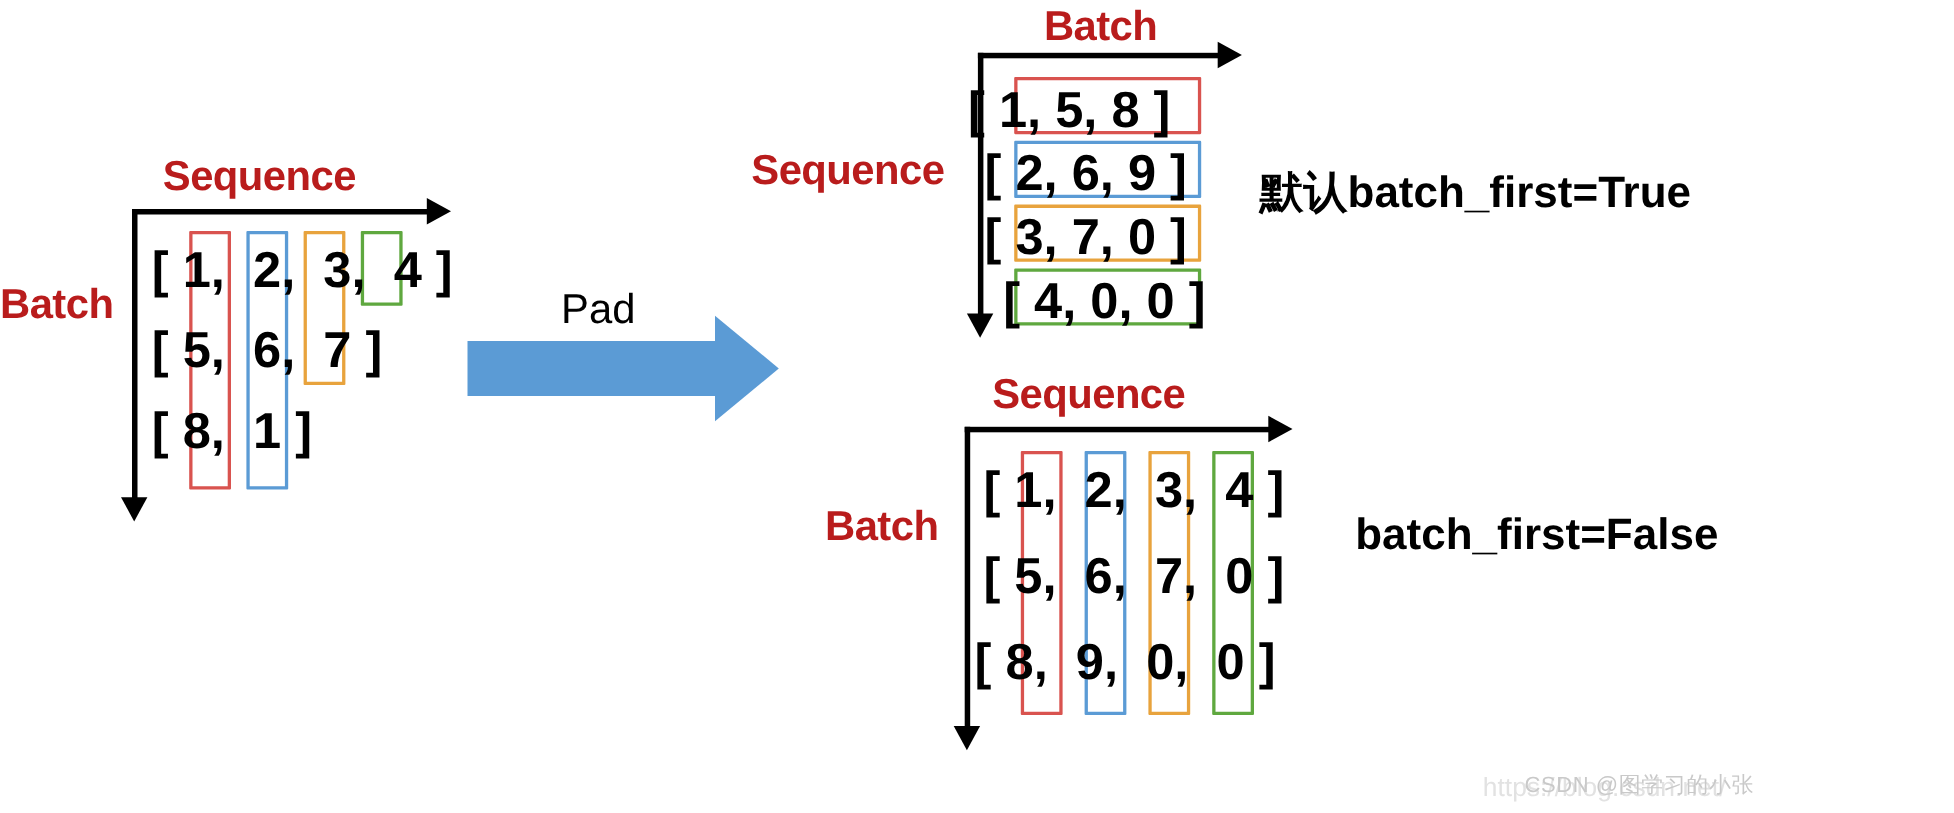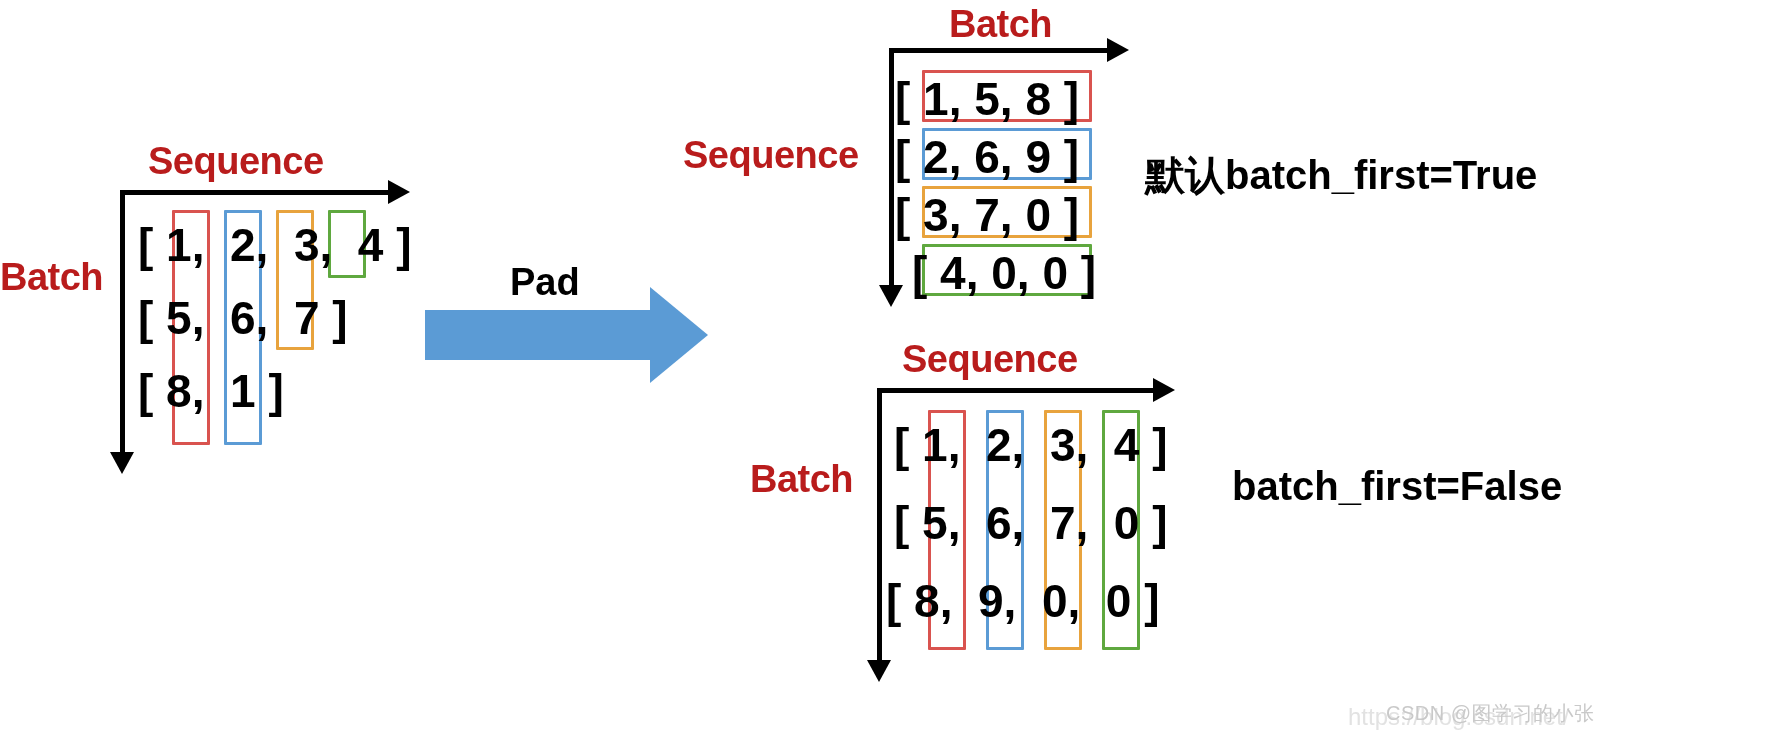--- a/index.html
+++ b/index.html
@@ -74,21 +74,21 @@
   .pad-arrow-shaft {
     background: var(--padblue, #5B9BD5);
   }
   .pad-arrow-head {
     width: 0; height: 0;
     border-top: 48px solid transparent;
     border-bottom: 48px solid transparent;
     border-left: 58px solid var(--padblue, #5B9BD5);
   }
   .pad-text {
-    font-weight: bold;
+    font-weight: normal;
     font-size: 38px;
     line-height: 1;
     color: #000;
     white-space: nowrap;
   }
 
   .note {
     font-weight: bold;
     font-size: 40px;
     line-height: 1;
@@ -149,21 +149,21 @@
     <div class="abs axis-v" style="left:209px; top:48px; height:240px;"></div>
     <div class="abs axis-h" style="left:209px; top:48px; width:222px;"></div>
     <div class="abs arrow-right" style="left:427px; top:38px;"></div>
     <div class="abs arrow-down" style="left:199px; top:285px;"></div>
 
     <div class="abs hl" style="left:242px; top:70px; width:170px; height:52px; border-color:#D9534F;"></div>
     <div class="abs hl" style="left:242px; top:128px; width:170px; height:52px; border-color:#5B9BD5;"></div>
     <div class="abs hl" style="left:242px; top:186px; width:170px; height:52px; border-color:#E8A33D;"></div>
     <div class="abs hl" style="left:242px; top:244px; width:170px; height:52px; border-color:#5FA83F;"></div>
 
-    <div class="abs row" style="left:215px; top:76px;">[ 1, 5, 8 ]</div>
+    <div class="abs row" style="left:200px; top:76px;">[ 1, 5, 8 ]</div>
     <div class="abs row" style="left:215px; top:134px;">[ 2, 6, 9 ]</div>
     <div class="abs row" style="left:215px; top:192px;">[ 3, 7, 0 ]</div>
     <div class="abs row" style="left:232px; top:250px;">[ 4, 0, 0 ]</div>
   </div>
 
   <div class="abs note" style="left:1145px; top:155px;">默认batch_first=True</div>
 
   <div class="abs" style="left:750px; top:335px; width:460px; height:400px;">
 
     <div class="abs axis-label" style="left:152px; top:5px;">Sequence</div>

